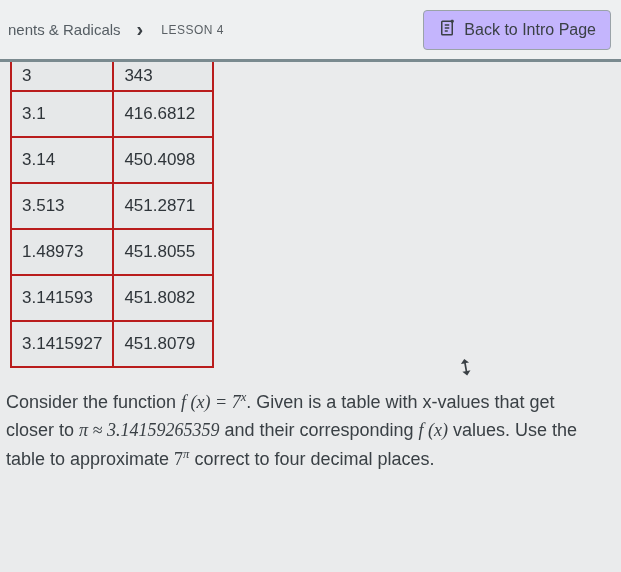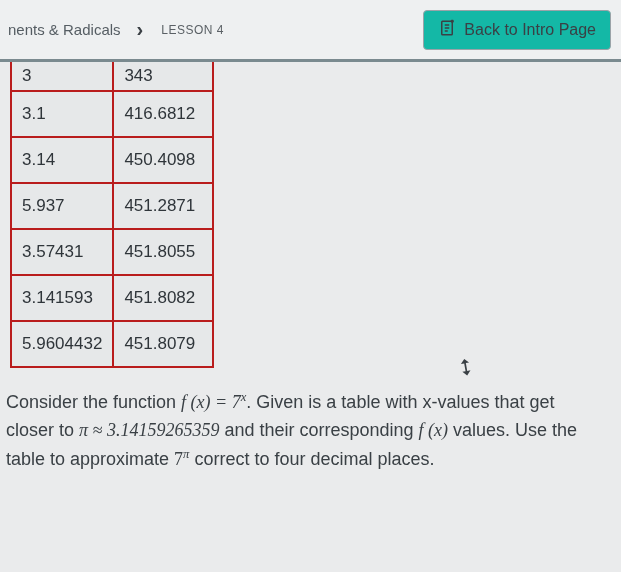--- a/index.html
+++ b/index.html
@@ -45,21 +45,21 @@
       font-size: 15px;
       color: #4a5055;
     }
     .spacer { flex: 1; }
     .back-btn {
       display: flex;
       align-items: center;
       gap: 8px;
       border: 1px solid #9aa3a8;
       border-radius: 4px;
-      background: #14b8a6;
+      background: #c4b5fd;
       padding: 8px 14px;
       font-size: 16px;
       color: #3a4045;
       cursor: pointer;
     }
     .back-btn svg { width: 18px; height: 18px; }
     .content {
       padding: 0 10px 0 0;
     }
     table {
@@ -135,33 +135,33 @@
         </tr>
         <tr>
           <td>3.1</td>
           <td>416.6812</td>
         </tr>
         <tr>
           <td>3.14</td>
           <td>450.4098</td>
         </tr>
         <tr>
-          <td>5.937</td>
+          <td>3.513</td>
           <td>451.2871</td>
         </tr>
         <tr>
-          <td>3.57431</td>
+          <td>1.48973</td>
           <td>451.8055</td>
         </tr>
         <tr>
           <td>3.141593</td>
           <td>451.8082</td>
         </tr>
         <tr>
-          <td>5.9604432</td>
+          <td>3.1415927</td>
           <td>451.8079</td>
         </tr>
       </tbody>
   </table>
 
   <div class="question">
     <span>Consider the function </span><span class="math"><span>f (x) = 7</span><sup>x</sup></span><span>. Given is a table with x-values that get closer to </span><span class="math">π ≈ 3.14159265359</span><span> and their corresponding </span><span class="math">f (x)</span><span> values. Use the table to approximate </span><span class="math"><span class="mathup">7</span><sup>π</sup></span><span> correct to four decimal places.</span>
   </div>
 </div>
 

